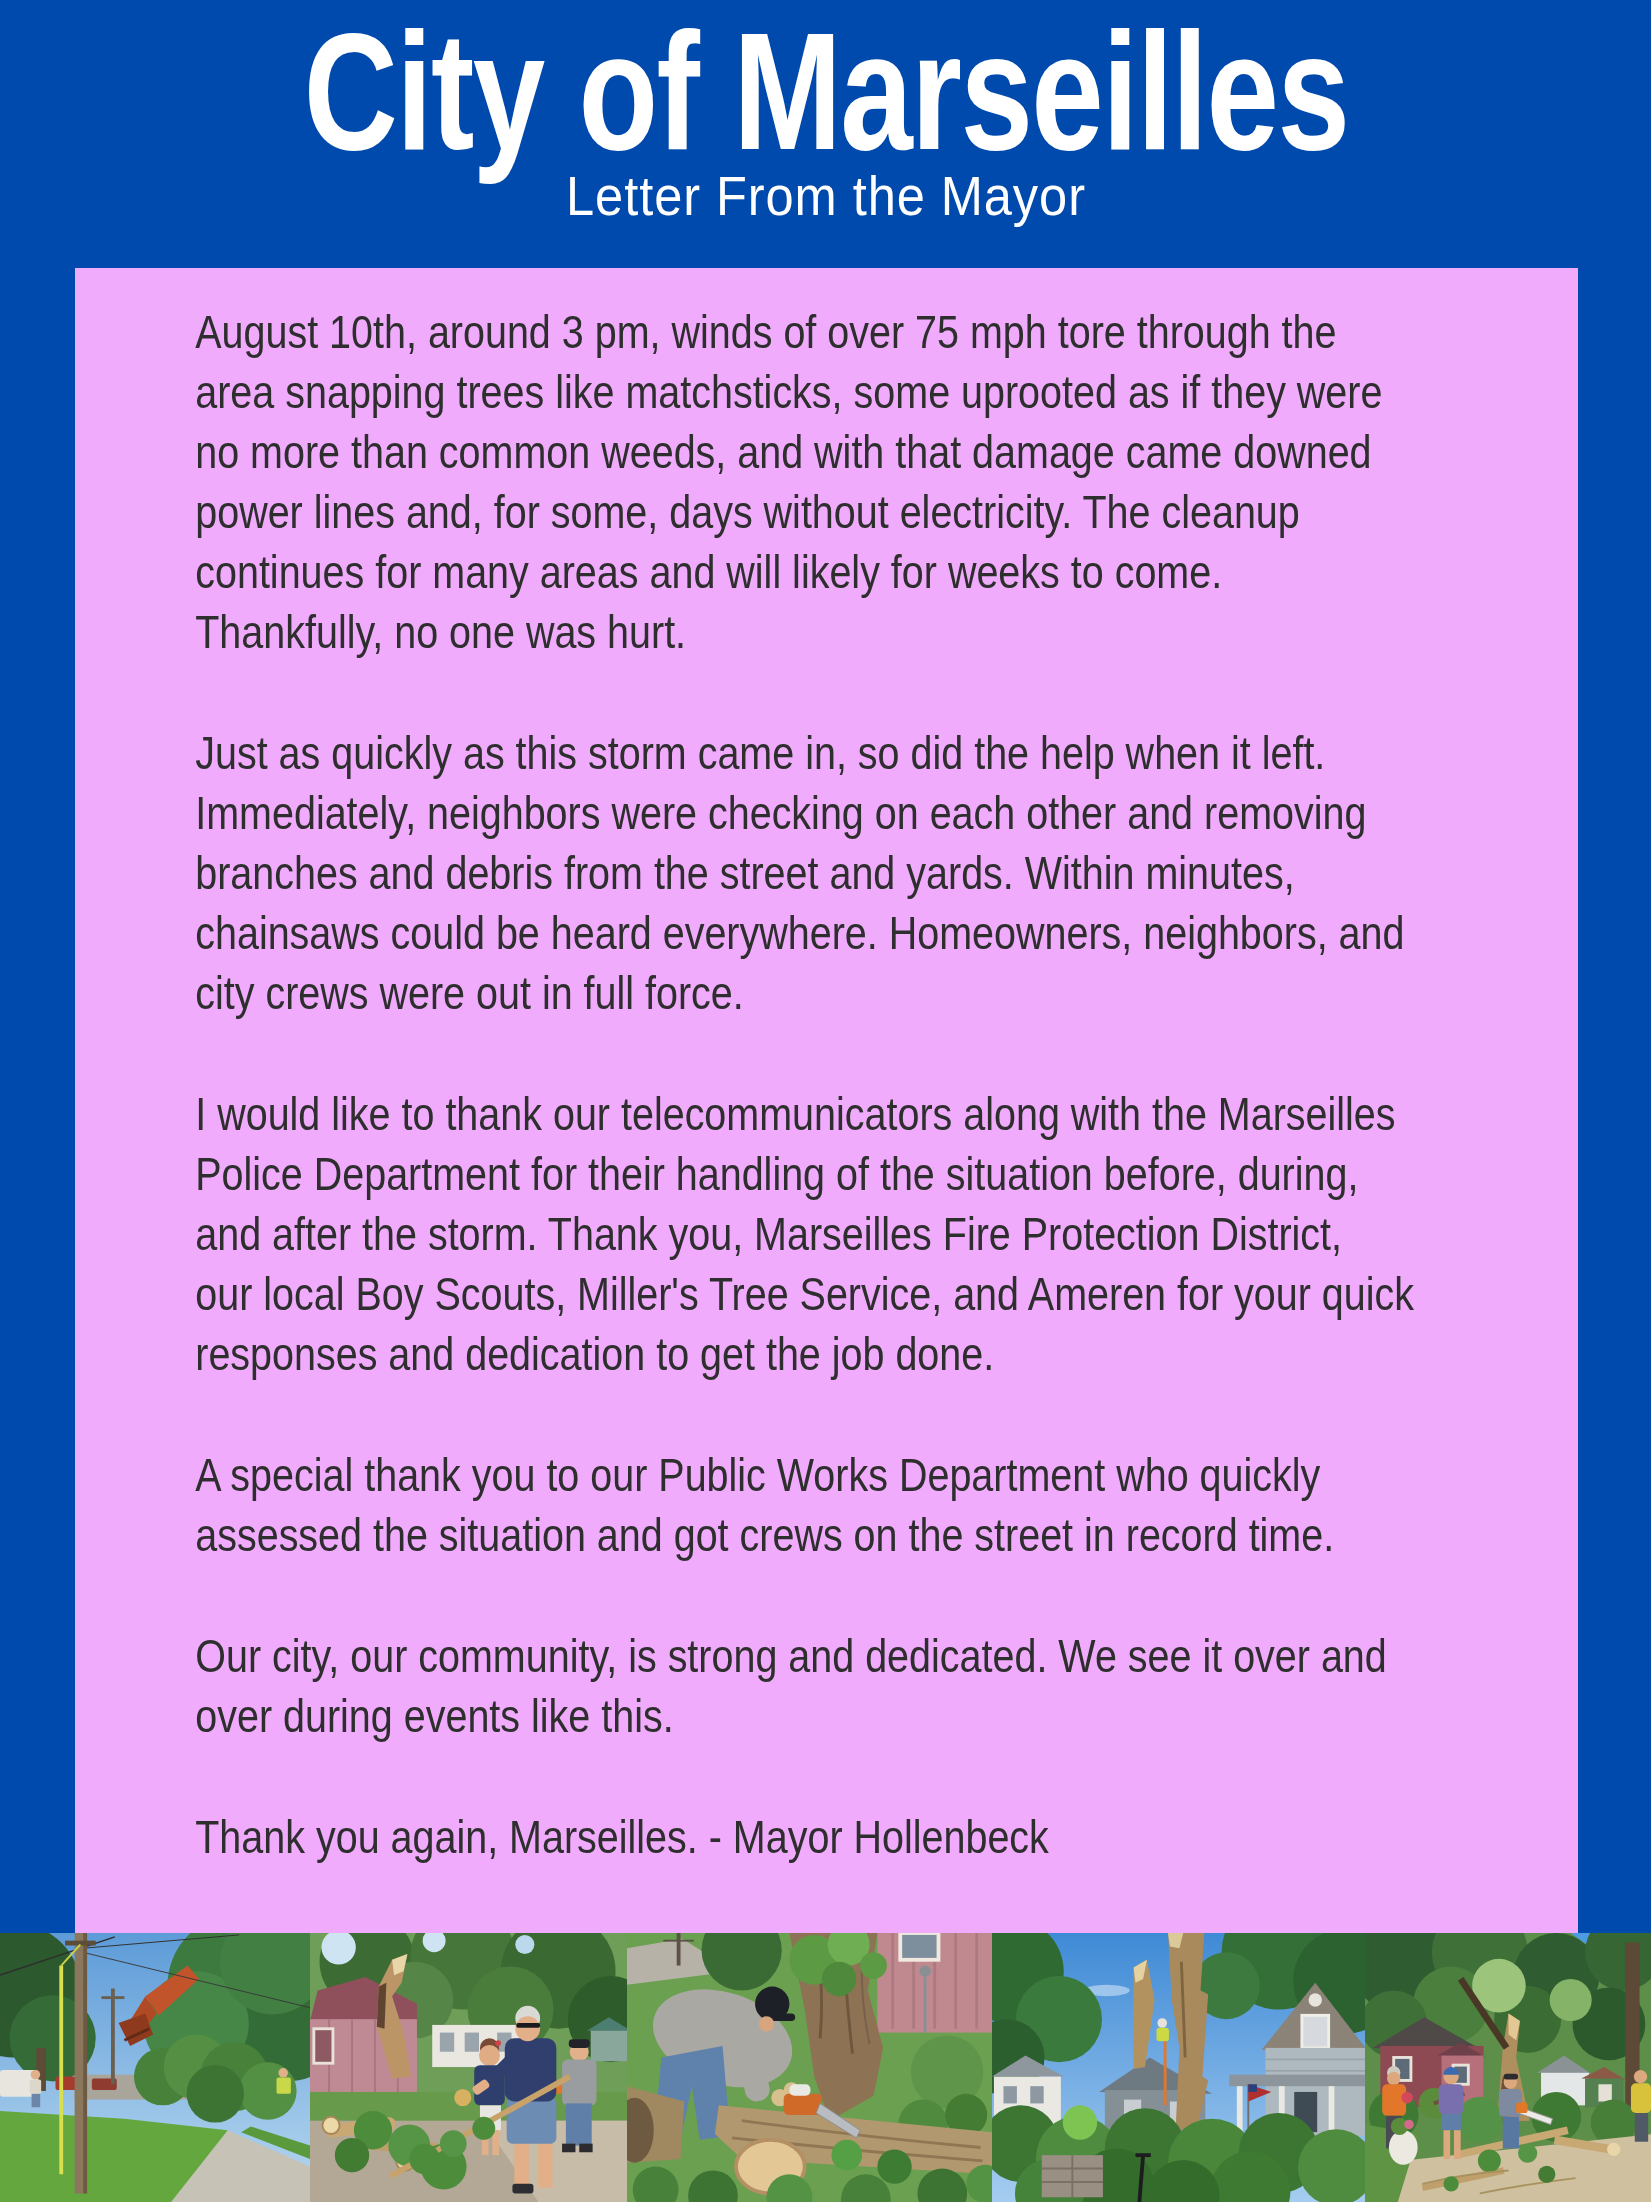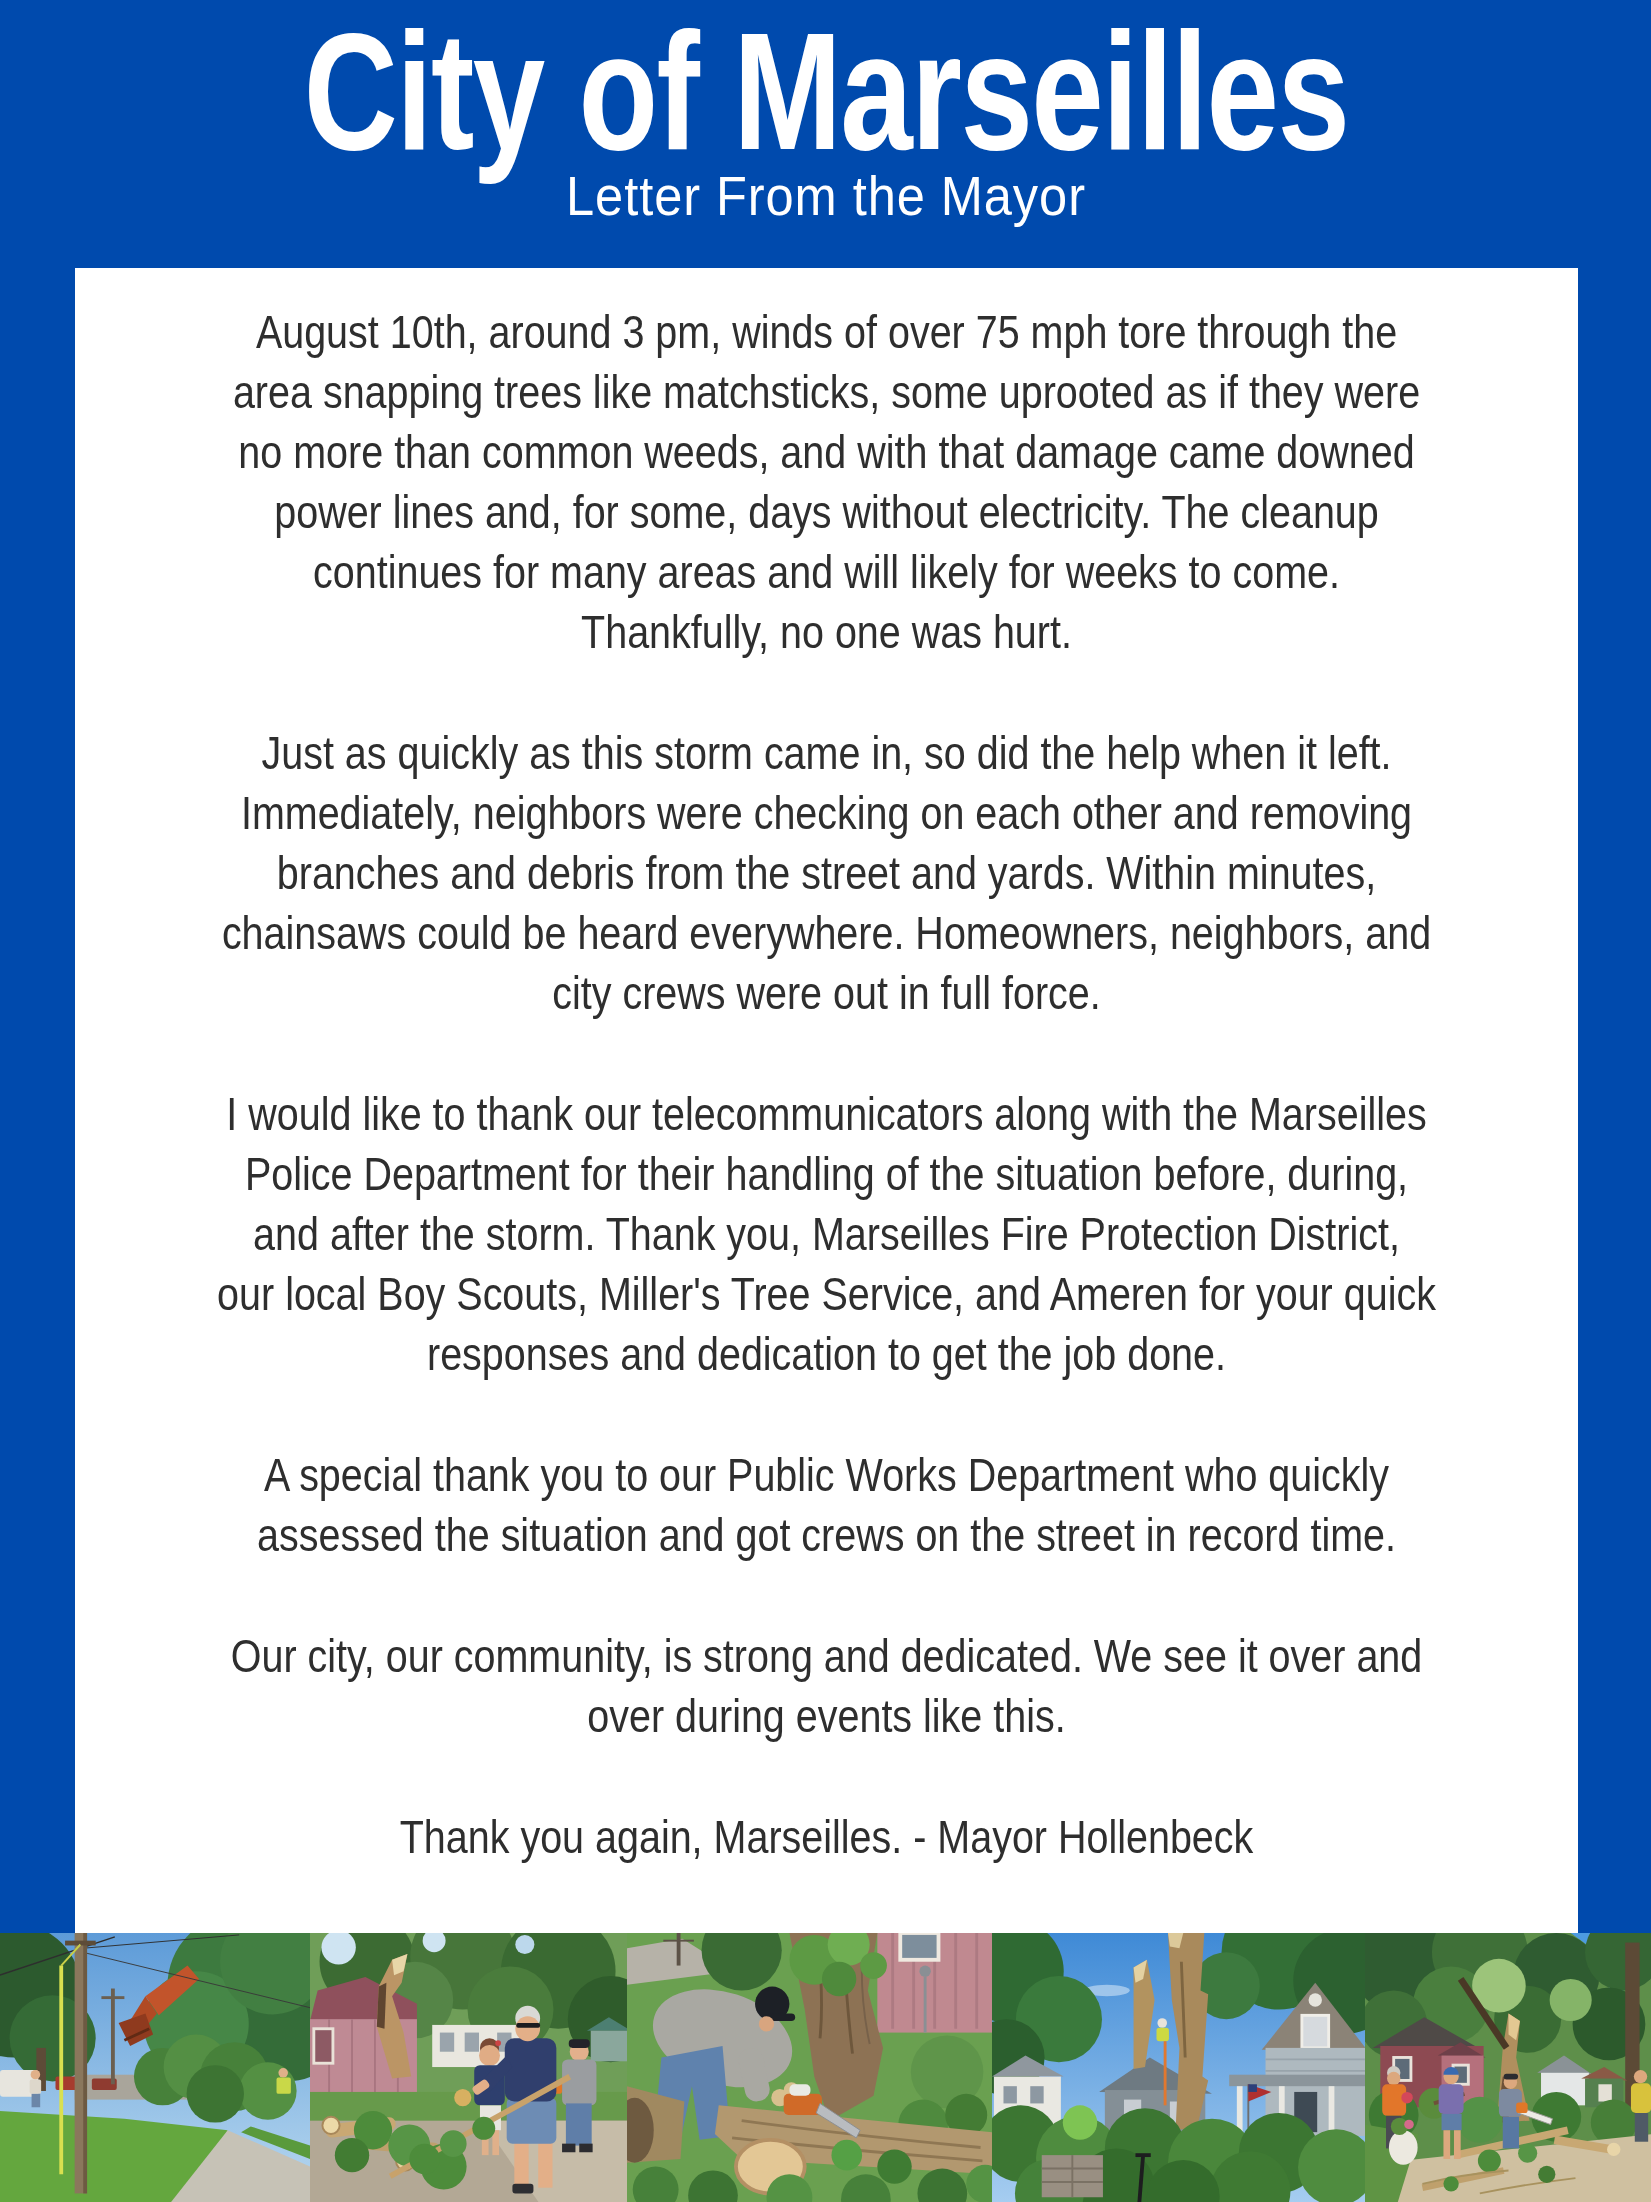--- a/index.html
+++ b/index.html
@@ -14,22 +14,21 @@
     letter-spacing:-1.9px; white-space:nowrap;
     transform:scaleX(0.78); transform-origin:50% 0;
   }
   .subtitle {
     margin-top:-5.7px; font-size:55px; font-weight:300; line-height:55px;
     letter-spacing:1px; white-space:nowrap;
     transform:scaleX(0.92); transform-origin:50% 0;
   }
   .panel {
     position:absolute; left:75px; top:268px; width:1503px; height:1665px;
-    background:#ffffff; box-sizing:border-box; padding-top:34px;
-    text-align:center;
+    background:#f0abfc; box-sizing:border-box; padding-top:34px;
   }
   .para {
     margin:0 0 61px; font-size:47px; line-height:60px; font-weight:300;
     color:#2e2e2e; transform:scaleX(0.84); transform-origin:50% 50%;
   }
   .para div { white-space:nowrap; }
   .photo-strip { position:absolute; left:0; top:1933px; width:1652px; height:270px; display:flex; }
   .photo { margin:0; height:270px; overflow:hidden; }
   .photo svg { display:block; width:100%; height:100%; }
   .photo:nth-of-type(1){ width:310px; }

